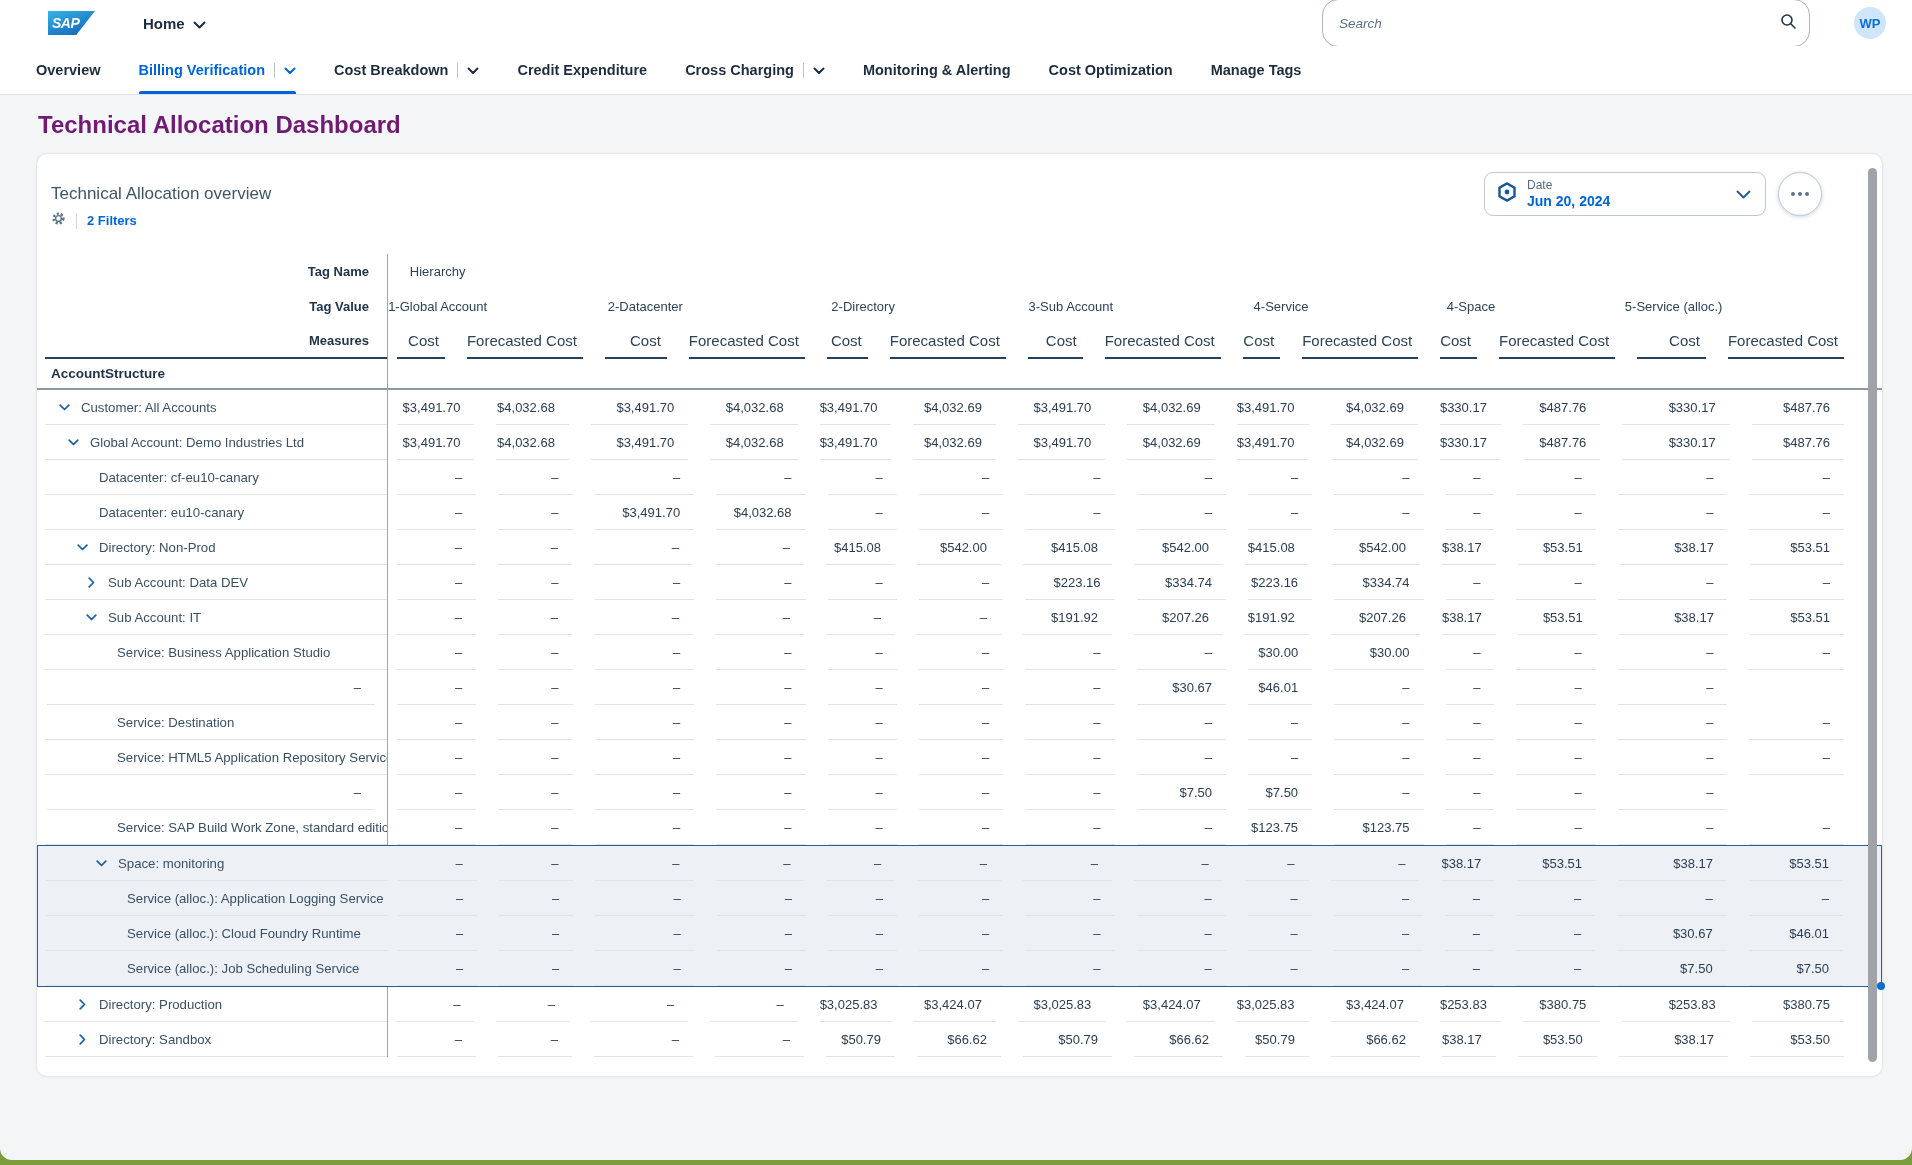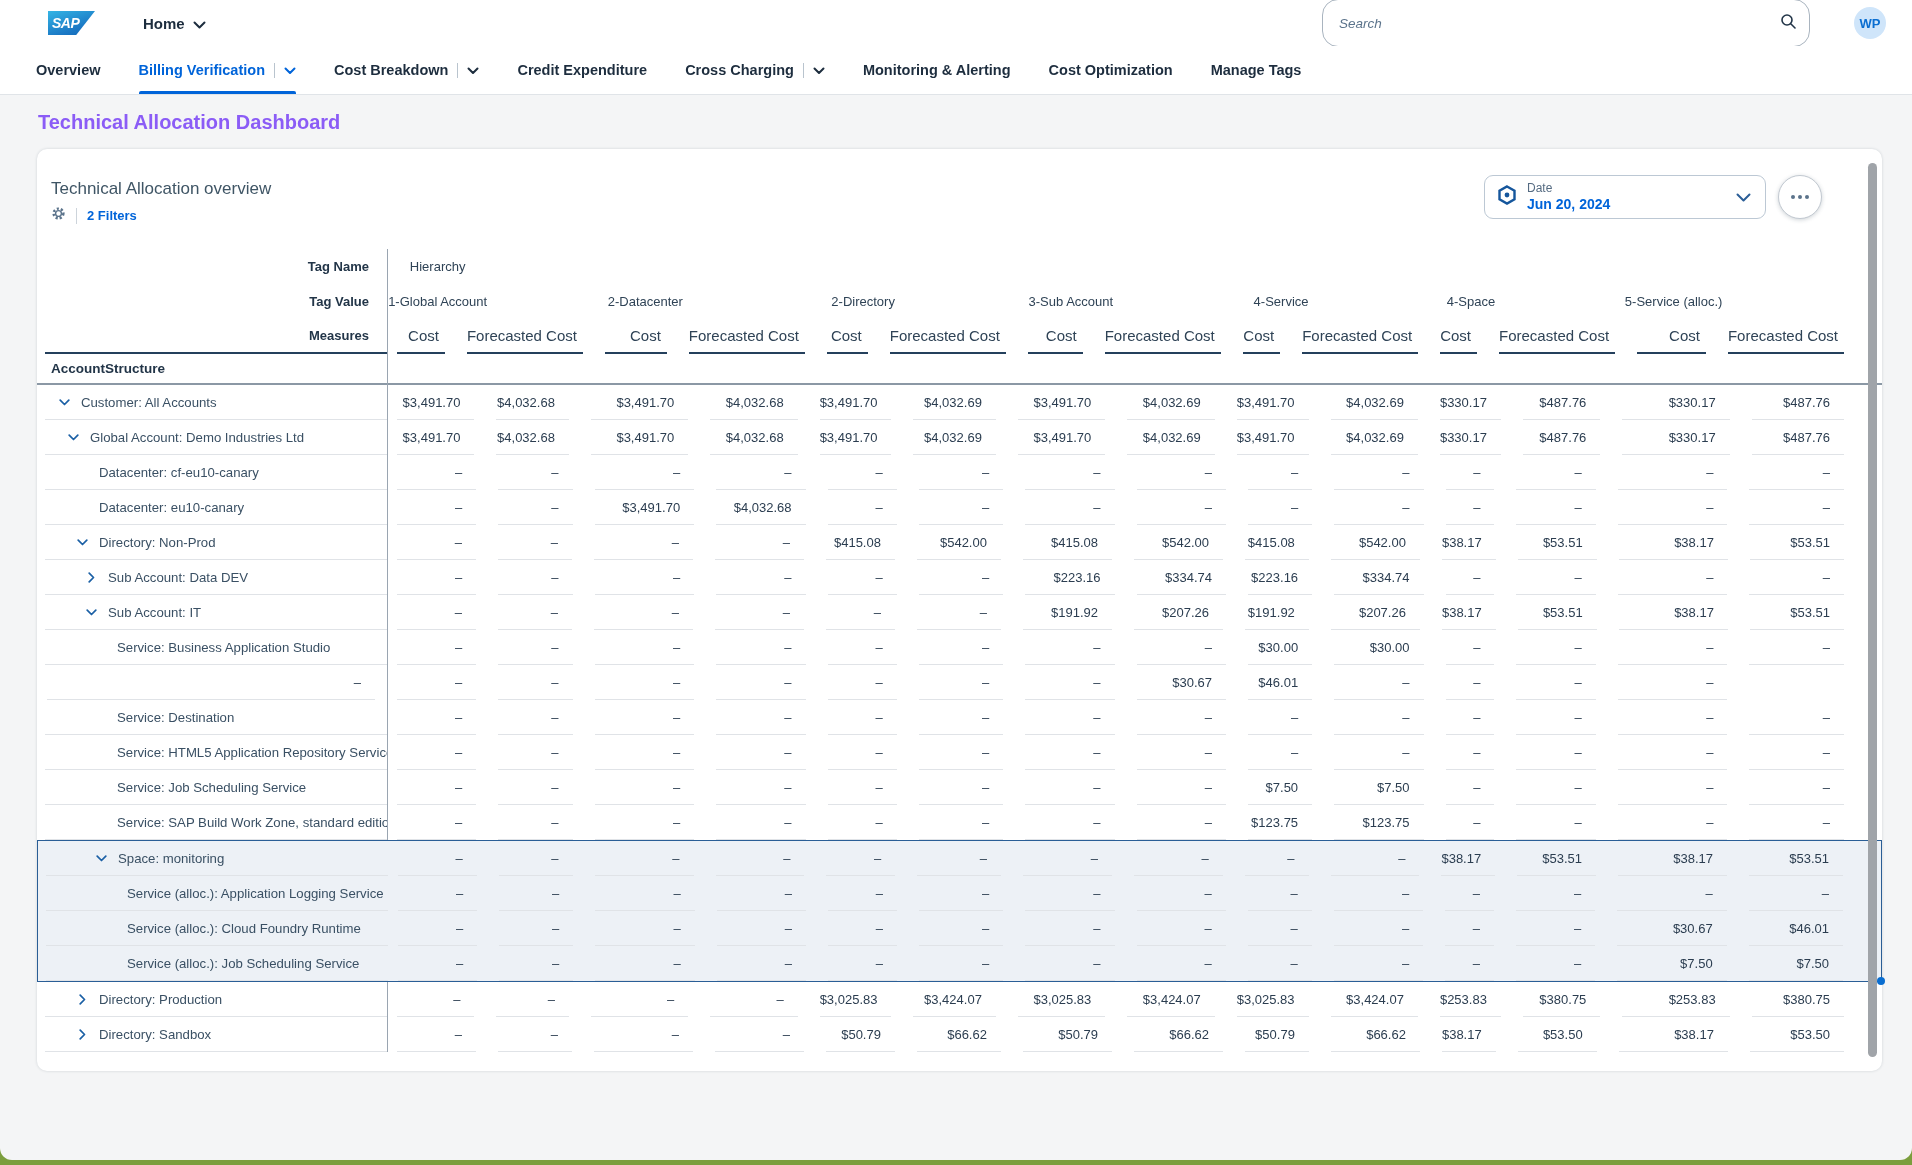--- a/index.html
+++ b/index.html
@@ -17,28 +17,28 @@
   .avatar { margin-left:44px; width:32px; height:32px; border-radius:50%; background:#cfe5fa; color:#0a6ed1; font-size:13px; font-weight:700; display:flex; align-items:center; justify-content:center; }
 
   
   .nav-bar { height:49px; background:#fff; border-bottom:1px solid #e0e4e8; display:flex; gap:38px; padding:0 36px; flex-shrink:0; }
   .tab { position:relative; display:flex; align-items:center; gap:9px; font-size:14.5px; font-weight:700; color:#1d2d3e; cursor:pointer; white-space:nowrap; }
   .tab .sep { width:1px; height:15px; background:#b9c4ce; }
   .tab.active { color:#0064d9; }
   .tab.active::after { content:""; position:absolute; left:0; right:0; bottom:0; height:3px; background:#0064d9; border-radius:2px 2px 0 0; }
 
   
-  .page-title { font-size:20px; font-weight:700; color:#8b5cf6; padding:16px 0 0 38px; }
+  .page-title { font-size:24px; font-weight:700; color:#701a75; padding:16px 0 0 38px; }
   .card { position:relative; margin:15px 30px 0 37px; height:922px; background:#fff; border-radius:10px; box-shadow:0 0 3px rgba(34,53,72,.18); }
   .card-header { display:flex; justify-content:space-between; align-items:flex-start; padding:16px 60px 0 14px; }
   .overview-title { font-size:17px; color:#3f5565; margin-top:14px; }
   .filters-row { display:flex; align-items:center; gap:10px; margin-top:7px; }
   .filters-row .fsep { width:1px; height:16px; background:#cdd4db; }
   .filters-link { font-size:13px; font-weight:700; color:#0064d9; cursor:pointer; }
-  .hdr-right { display:flex; gap:12px; margin-top:10px; }
+  .hdr-right { display:flex; gap:12px; margin-top:2px; }
   .date-widget { width:282px; height:44px; border:1px solid #bcc8d4; border-radius:9px; background:#fff; display:flex; align-items:center; padding:0 14px 0 12px; cursor:pointer; }
   .date-texts { margin-left:10px; line-height:1.25; }
   .date-label { font-size:12px; color:#556b82; }
   .date-value { font-size:14px; font-weight:700; color:#0064d9; }
   .date-chev { margin-left:auto; }
   .more-btn { width:44px; height:44px; border-radius:50%; border:1px solid #c2c9d1; background:#fff; box-shadow:0 1px 4px rgba(34,53,72,.22); display:flex; align-items:center; justify-content:center; gap:3px; cursor:pointer; }
   .more-btn i { width:4px; height:4px; border-radius:50%; background:#5b738b; }
 
   
   .table-wrap { position:relative; margin-top:24px; }
@@ -446,24 +446,20 @@
             <div class="vcell">–</div>
             <div class="vcell">–</div>
             <div class="vcell">–</div>
             <div class="vcell">–</div>
             <div class="vcell">–</div>
             <div class="vcell">–</div>
             <div class="vcell">–</div>
             <div class="vcell">–</div>
           </div>
           <div class="grid-row data-row">
-            <div class="lcell" style="padding-left: 50px;">
-              <div class="chev"></div>
-              <span>Service: Job Scheduling Service</span>
-            </div>
             <div class="vcell">–</div>
             <div class="vcell">–</div>
             <div class="vcell">–</div>
             <div class="vcell">–</div>
             <div class="vcell">–</div>
             <div class="vcell">–</div>
             <div class="vcell">–</div>
             <div class="vcell">–</div>
             <div class="vcell">$7.50</div>
             <div class="vcell">$7.50</div>

